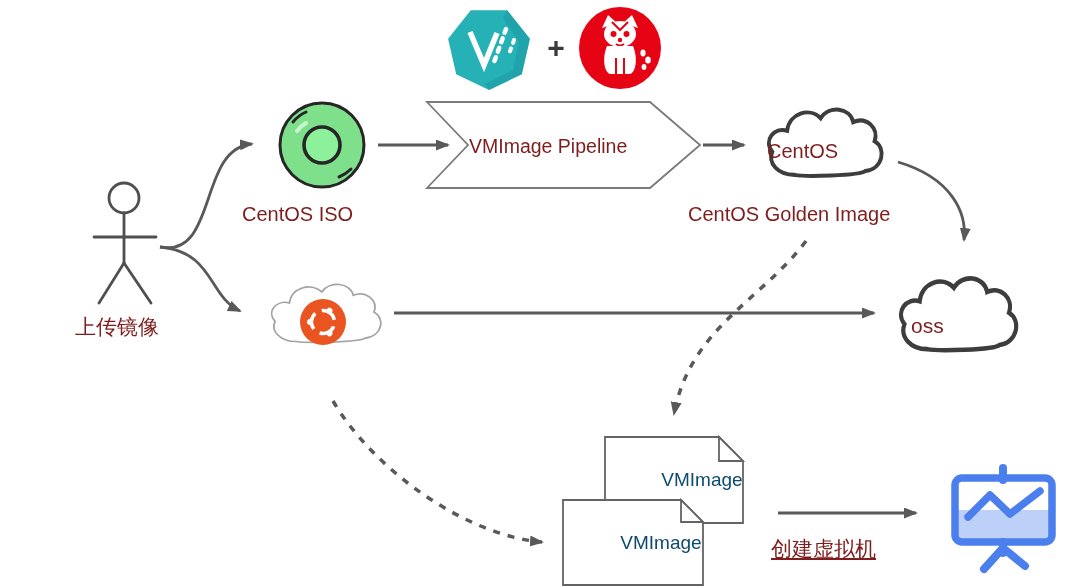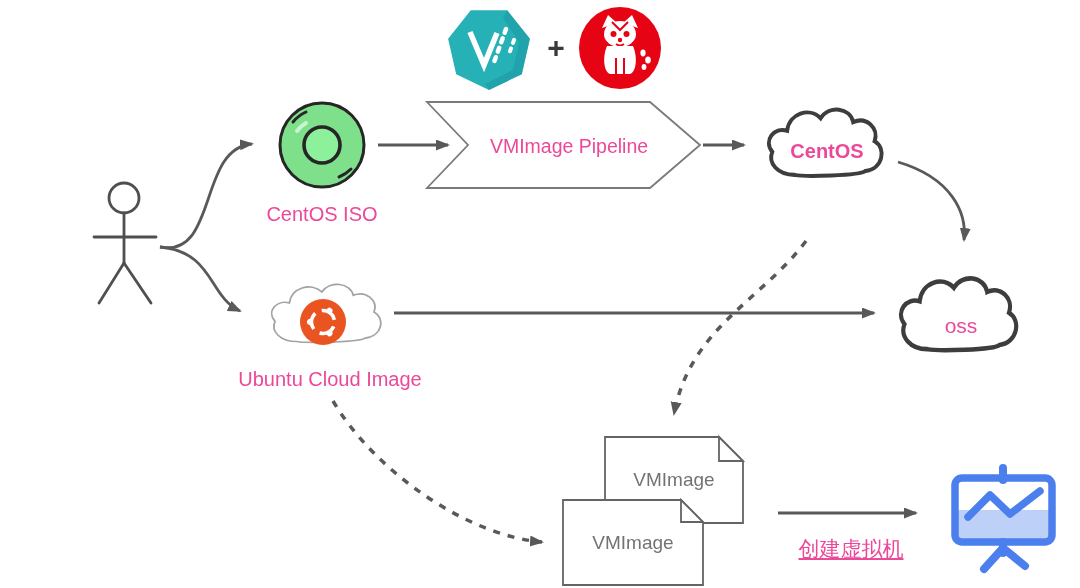--- a/index.html
+++ b/index.html
@@ -3,28 +3,28 @@
 <meta charset="utf-8">
 <style>
   html,body{margin:0;padding:0;background:#ffffff;}
   #canvas{
     position:relative;width:1080px;height:588px;background:#ffffff;
     font-family:"Liberation Sans","DejaVu Sans",sans-serif;
     overflow:hidden;
   }
   svg{position:absolute;left:0;top:0;}
   .lbl{
-    position:absolute;color:#ec4899;text-align:center;
+    position:absolute;color:#7f1d1d;text-align:left;
     white-space:nowrap;line-height:1.15;
   }
   .lbl-en{font-size:20px;}
   .lbl-cn{font-size:21px;}
   .doc-text{
     position:absolute;display:flex;align-items:center;justify-content:center;
-    color:#737373;font-size:19px;
+    color:#0c4a6e;font-size:19px;padding-left:28px;
   }
   .plus{
     position:absolute;left:542px;top:30px;width:28px;height:36px;
     font-size:30px;font-weight:600;color:#3a3a3a;text-align:center;line-height:36px;
   }
 </style>
 </head>
 <body>
 
 <div id="canvas">
@@ -129,33 +129,34 @@
     <g>
       <line x1="1003" y1="468" x2="1003" y2="480" stroke="#4c7fee" stroke-width="8" stroke-linecap="round"></line>
       <rect x="958" y="510" width="92" height="29" fill="#bdd0f8"></rect>
       <rect x="955" y="478" width="97" height="64" rx="7" fill="none" stroke="#4c7fee" stroke-width="7.5"></rect>
       <polyline points="968,517 990,495 1010,514 1040,491" fill="none" stroke="#4c7fee" stroke-width="7.5" stroke-linecap="round" stroke-linejoin="round"></polyline>
       <line x1="1003" y1="542" x2="1003" y2="553" stroke="#4c7fee" stroke-width="8" stroke-linecap="round"></line>
       <polyline points="984,569 1003,548 1025,566" fill="none" stroke="#4c7fee" stroke-width="8" stroke-linecap="round" stroke-linejoin="round"></polyline>
     </g>
   </svg>
 
+  <div class="lbl lbl-cn" style="left:75px;top:315px;width:120px;">上传镜像</div>
 
   <div class="lbl lbl-en" style="left:242px;top:203px;width:160px;">CentOS ISO</div>
 
   <div class="plus">+</div>
 
   <div class="lbl" style="left:469px;top:135px;width:200px;font-size:19.5px;">VMImage Pipeline</div>
 
-  <div class="lbl" style="left:767px;top:140px;width:120px;font-size:20px;font-weight:bold;">CentOS</div>
+  <div class="lbl" style="left:767px;top:140px;width:120px;font-size:20px;">CentOS</div>
 
+  <div class="lbl lbl-en" style="left:688px;top:203px;width:260px;">CentOS Golden Image</div>
 
   <div class="lbl" style="left:911px;top:314px;width:100px;font-size:21px;">oss</div>
 
-  <div class="lbl lbl-en" style="left:210px;top:368px;width:240px;">Ubuntu Cloud Image</div>
 
   <div class="doc-text" style="left:605px;top:437px;width:138px;height:86px;">VMImage</div>
 
   <div class="doc-text" style="left:563px;top:500px;width:140px;height:85px;">VMImage</div>
 
   <div class="lbl lbl-cn" style="left:771px;top:537px;width:160px;text-decoration:underline;">创建虚拟机</div>
 
 </div>
 
 </body></html>

